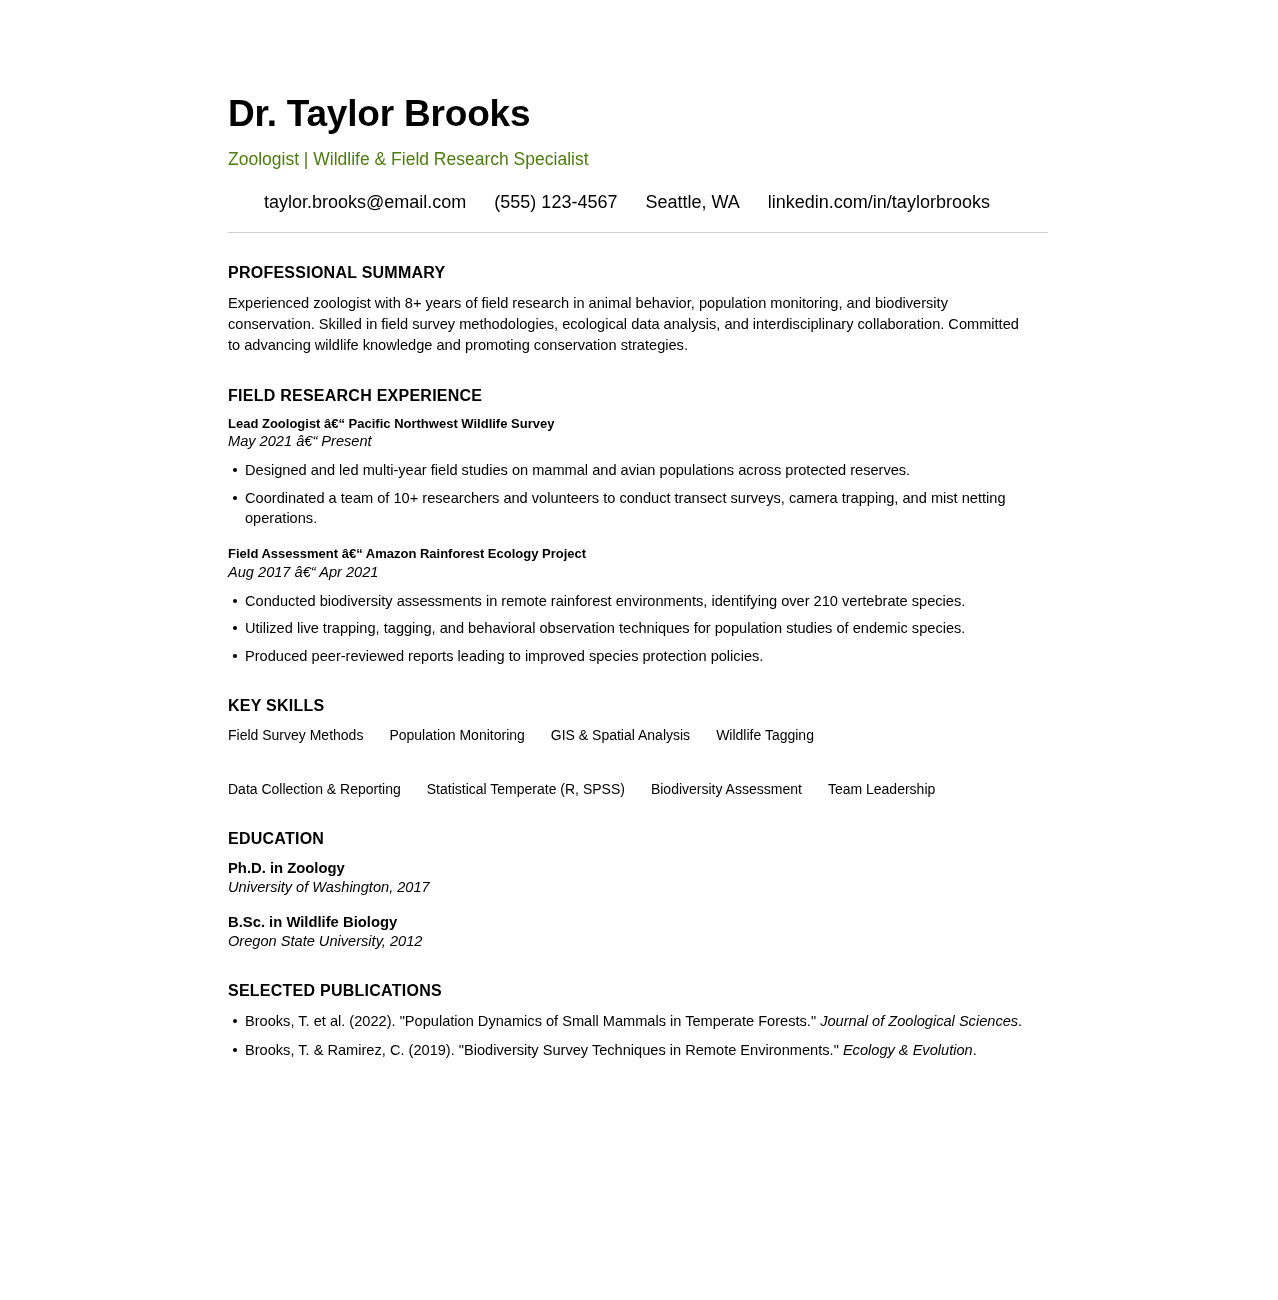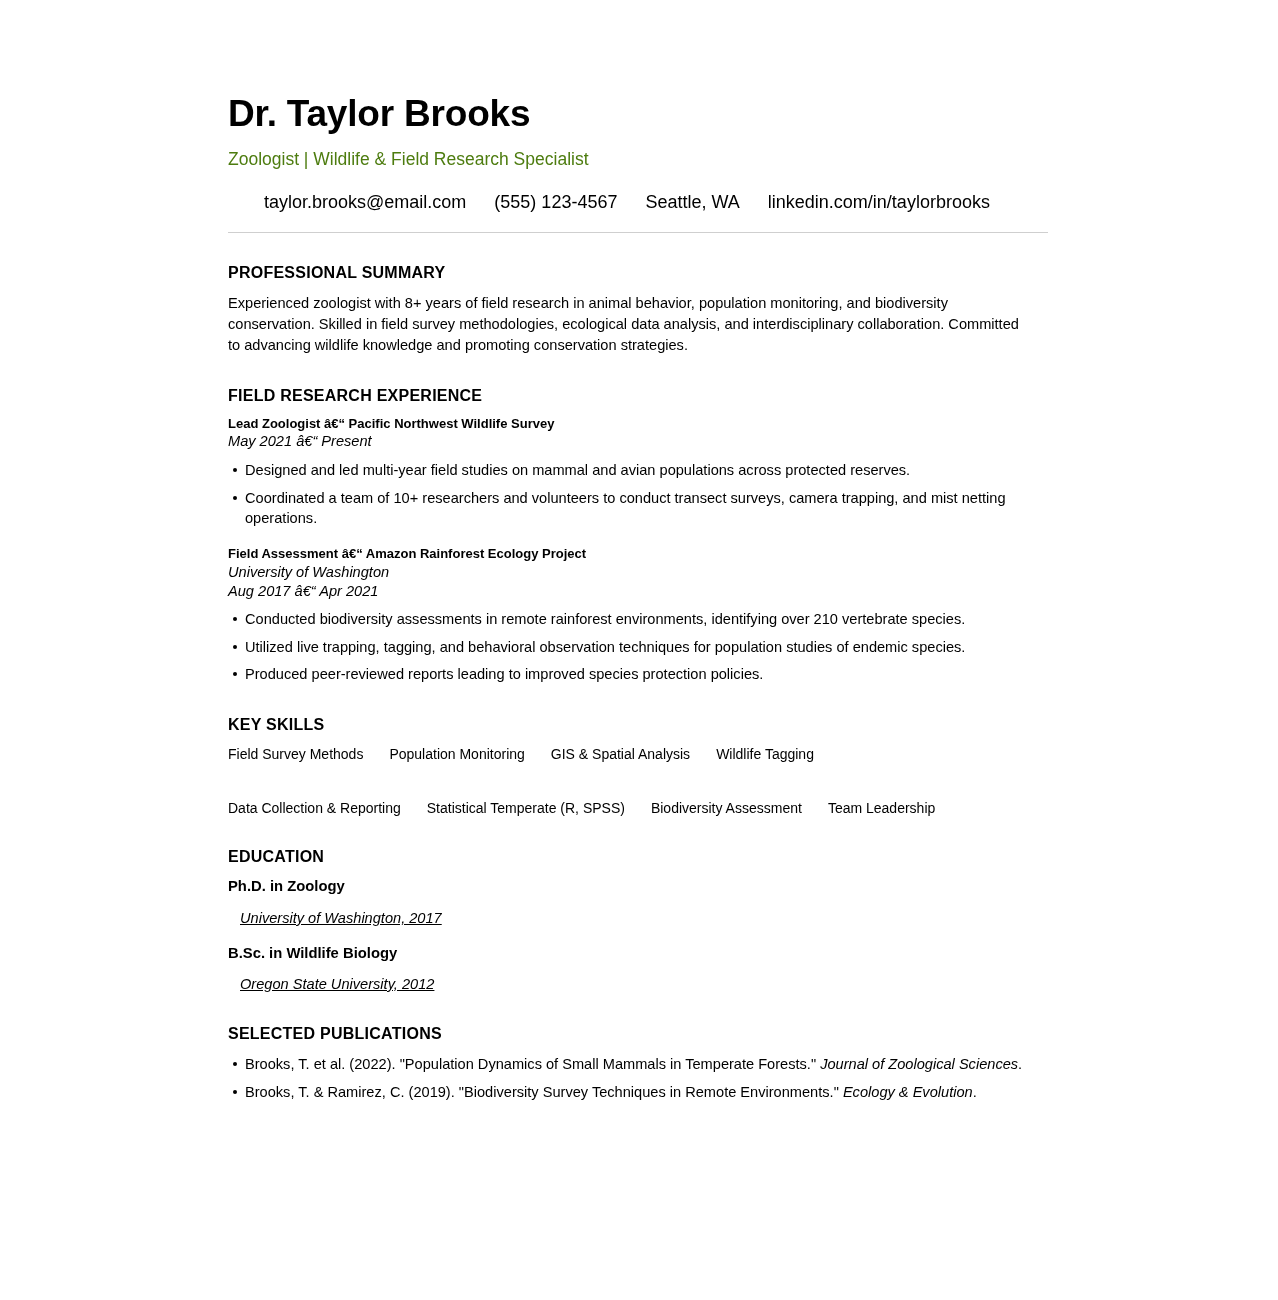--- a/index.html
+++ b/index.html
@@ -143,22 +143,21 @@
   .edu-degree {
     font-size: 14.8px;
     font-weight: bold;
     line-height: 1.3;
     margin: 0;
   }
   .edu-school {
     font-size: 14.6px;
     font-style: italic;
     line-height: 1.3;
-    margin: 12px;
-    text-decoration: underline;
+    margin: 0;
   }
 
   
   .pubs {
     list-style: none;
     margin: 0;
     padding: 0;
   }
   .pubs li {
     position: relative;
@@ -206,21 +205,20 @@
           <div class="job">
             <div class="job-title">Lead Zoologist â€“ Pacific Northwest Wildlife Survey</div>
             <div class="job-dates">May 2021 â€“ Present</div>
             <ul class="bullets">
               <li>Designed and led multi-year field studies on mammal and avian populations across protected reserves.</li>
               <li>Coordinated a team of 10+ researchers and volunteers to conduct transect surveys, camera trapping, and mist netting operations.</li>
             </ul>
           </div>
           <div class="job">
             <div class="job-title">Field Assessment â€“ Amazon Rainforest Ecology Project</div>
-            <div class="job-org">University of Washington</div>
             <div class="job-dates">Aug 2017 â€“ Apr 2021</div>
             <ul class="bullets">
               <li>Conducted biodiversity assessments in remote rainforest environments, identifying over 210 vertebrate species.</li>
               <li>Utilized live trapping, tagging, and behavioral observation techniques for population studies of endemic species.</li>
               <li>Produced peer-reviewed reports leading to improved species protection policies.</li>
             </ul>
           </div>
         </div>
     </div>
 

